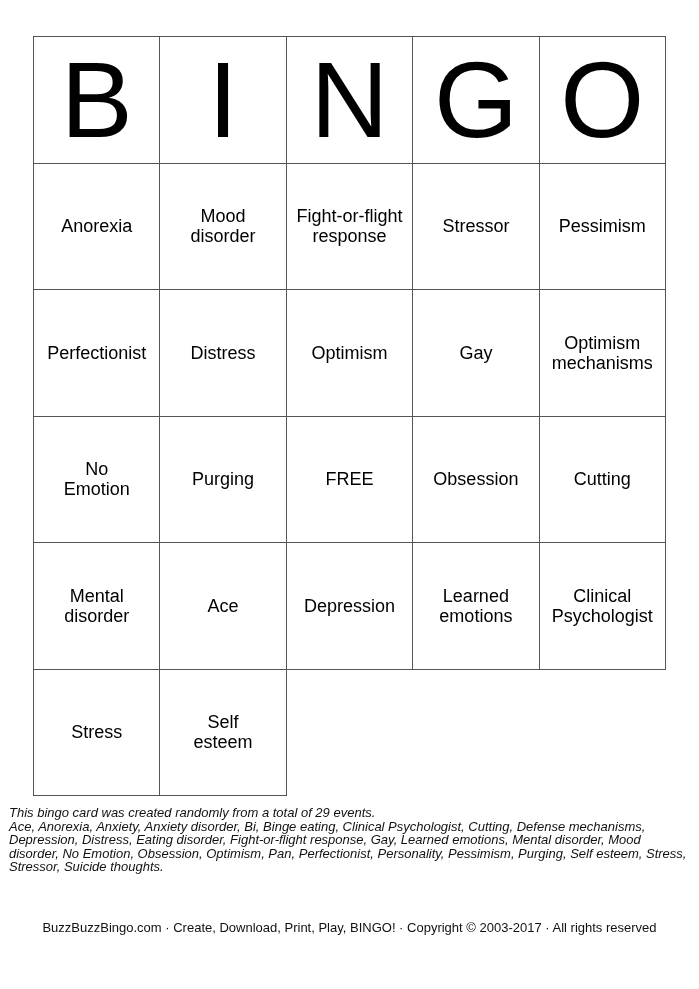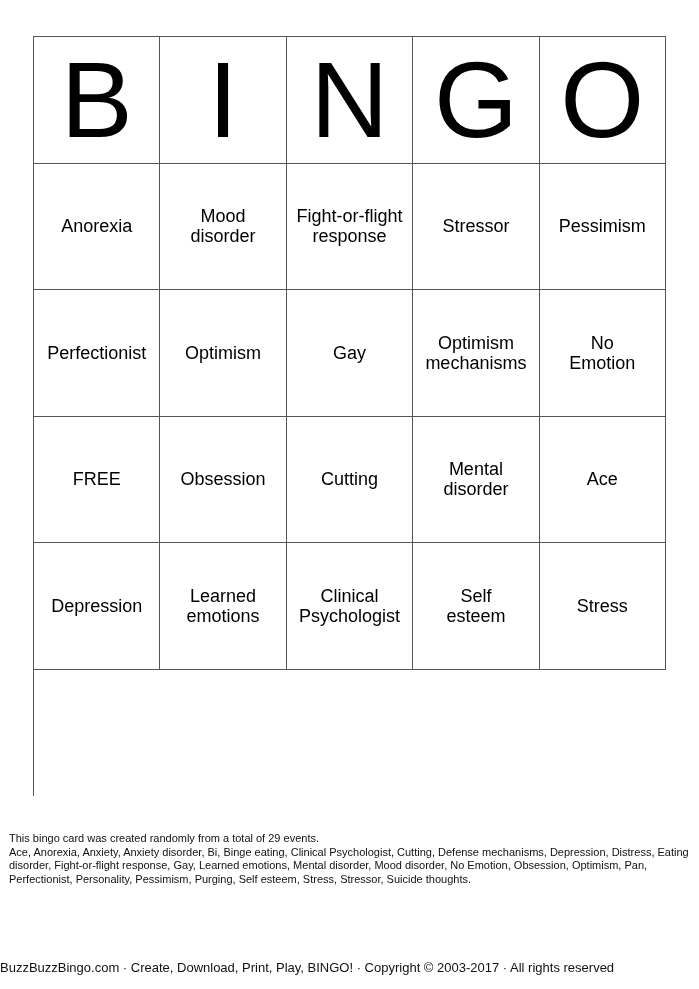--- a/index.html
+++ b/index.html
@@ -6,23 +6,23 @@
     body { width: 699px; height: 989px; position: relative; overflow: hidden;
            font-family: "Liberation Sans", sans-serif; color: #000; }
     .card { position: absolute; left: 33px; top: 36px; width: 633px; height: 760px;
             display: grid; grid-template-columns: repeat(5, 1fr); grid-template-rows: repeat(6, 1fr);
             border-top: 1px solid #555; border-left: 1px solid #555; box-sizing: border-box; }
     .cell { border-right: 1px solid #555; border-bottom: 1px solid #555;
             display: flex; align-items: center; justify-content: center; text-align: center;
             font-size: 18px; line-height: 20px; padding: 0 6px; box-sizing: border-box; }
     .head { font-size: 108px; line-height: 1; }
     .cell span { display: block; }
-    .info { position: absolute; left: 9px; top: 832px; width: 680px;
-            font-size: 11px; line-height: 13.5px; color: #111; }
-    .footer { position: absolute; left: 0; width: 699px; top: 960px; 
+    .info { position: absolute; left: 9px; top: 806px; width: 680px;
+            font-size: 13px; line-height: 13.5px; color: #111; font-style: italic; }
+    .footer { position: absolute; left: 0; width: 699px; top: 920px; text-align: center;
               font-size: 13px; color: #111; }
   </style>
 </head>
 <body>
 
 <div class="card" id="card">
     <div class="cell head">B</div>
     <div class="cell head">I</div>
     <div class="cell head">N</div>
     <div class="cell head">G</div>
@@ -54,38 +54,48 @@
         <span>Pessimism</span>
       </div>
     </div>
     <div class="cell">
       <div>
         <span>Perfectionist</span>
       </div>
     </div>
     <div class="cell">
       <div>
+        <span>Distress</span>
+      </div>
+    </div>
+    <div class="cell">
+      <div>
         <span>Optimism</span>
       </div>
     </div>
     <div class="cell">
       <div>
         <span>Gay</span>
       </div>
     </div>
     <div class="cell">
       <div>
         <span>Optimism</span>
         <span>mechanisms</span>
       </div>
     </div>
     <div class="cell">
       <div>
         <span>No</span>
         <span>Emotion</span>
+      </div>
+    </div>
+    <div class="cell">
+      <div>
+        <span>Purging</span>
       </div>
     </div>
     <div class="cell">
       <div>
         <span>FREE</span>
       </div>
     </div>
     <div class="cell">
       <div>
         <span>Obsession</span>
@@ -119,27 +129,27 @@
       </div>
     </div>
     <div class="cell">
       <div>
         <span>Clinical</span>
         <span>Psychologist</span>
       </div>
     </div>
     <div class="cell">
       <div>
-        <span>Self</span>
-        <span>esteem</span>
+        <span>Stress</span>
       </div>
     </div>
     <div class="cell">
       <div>
-        <span>Stress</span>
+        <span>Self</span>
+        <span>esteem</span>
       </div>
     </div>
   </div>
 
 <div class="info">
   <div>This bingo card was created randomly from a total of 29 events.</div>
   <div>Ace, Anorexia, Anxiety, Anxiety disorder, Bi, Binge eating, Clinical Psychologist, Cutting, Defense mechanisms, Depression, Distress, Eating disorder, Fight-or-flight response, Gay, Learned emotions, Mental disorder, Mood disorder, No Emotion, Obsession, Optimism, Pan, Perfectionist, Personality, Pessimism, Purging, Self esteem, Stress, Stressor, Suicide thoughts.</div>
 </div>
 
 <div class="footer">BuzzBuzzBingo.com · Create, Download, Print, Play, BINGO! · Copyright © 2003-2017 · All rights reserved</div>

